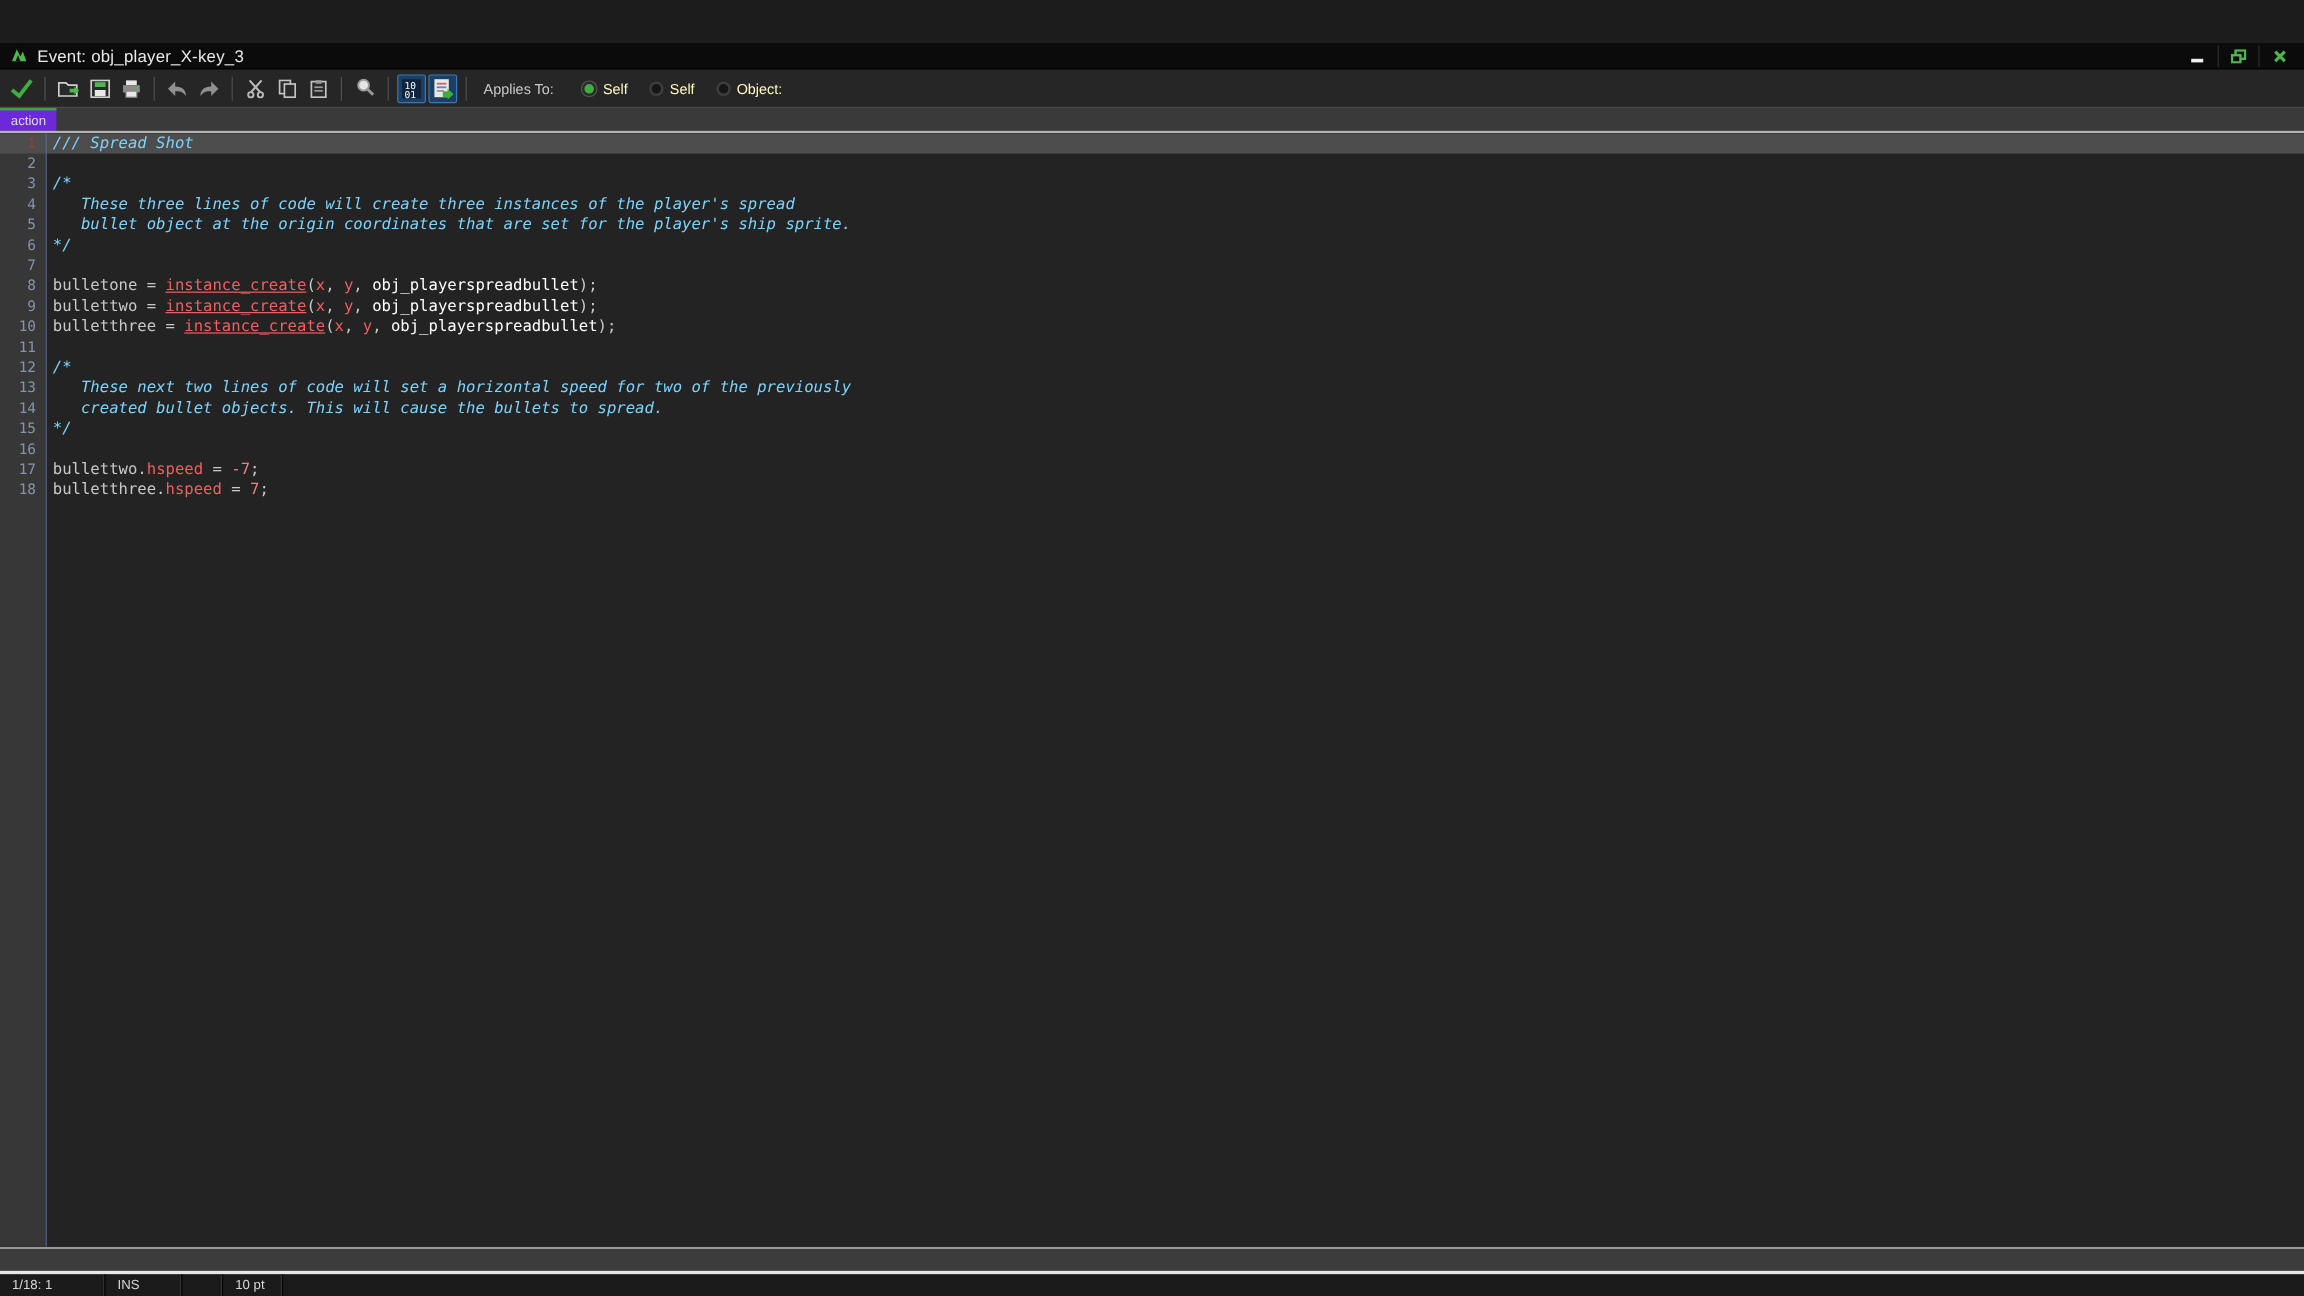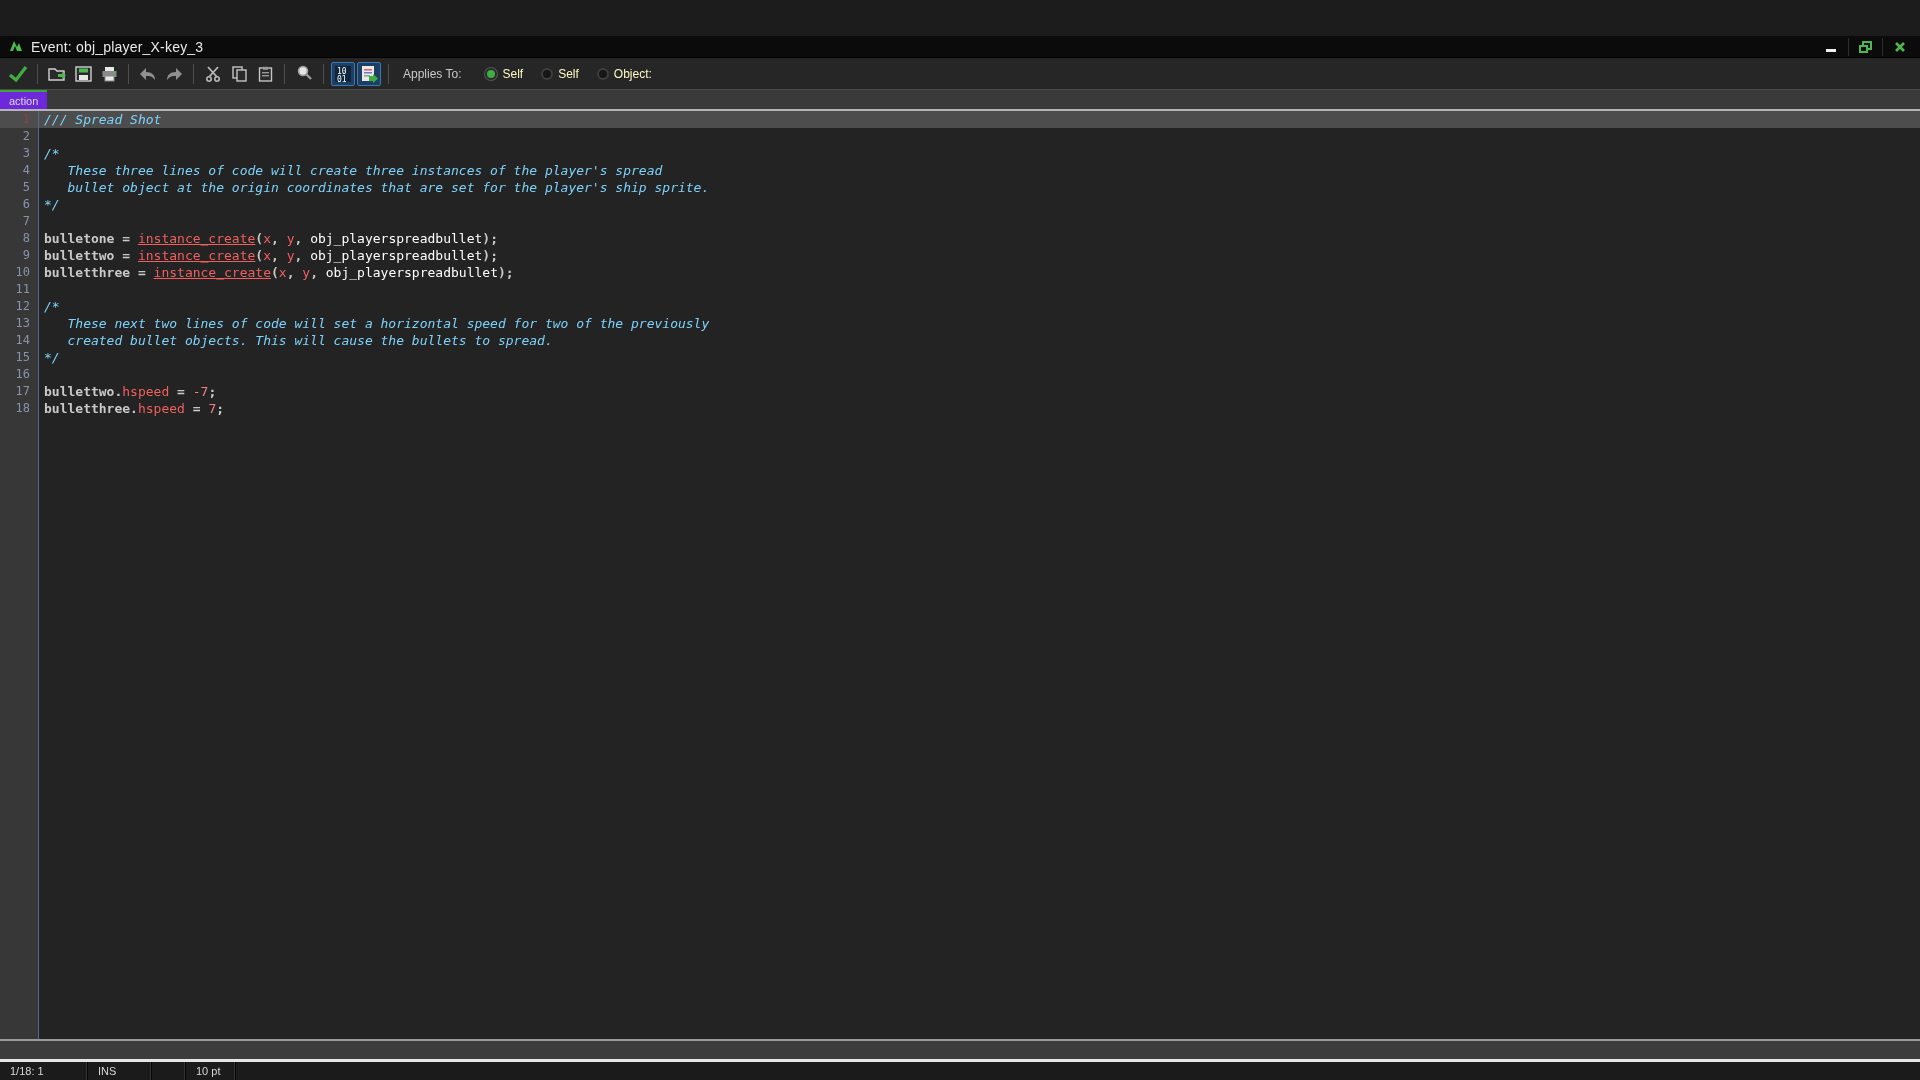--- a/index.html
+++ b/index.html
@@ -48,21 +48,21 @@
   .gutter-bg { position:absolute; left:0; top:0; bottom:0; width:38px; background:#373737; z-index:0; }
   .gutter-sep { position:absolute; left:38px; top:0; bottom:0; width:1px; background:#56688f; z-index:3; }
   .code-lines { position:relative; z-index:1; }
   .code-line { display:flex; height:17px; line-height:17px; }
   .code-line.current { background:#4d4d4d; }
   .ln { width:38px; flex:0 0 38px; text-align:right; padding-right:8px;
         color:#8793ad; font-size:12px; }
   .code-line.current .ln { color:#7c4444; font-weight:bold; }
   .code-text { padding-left:6px; white-space:pre; font-size:13px; }
   .tk-comment { color:#7dd3fc; font-style:italic; }
-  .tk-plain   { color:#c9c9c9;font-weight:bold; }
+  .tk-plain   { color:#c9c9c9; }
   .tk-function{ color:#f25f5f; text-decoration:underline; }
   .tk-builtin { color:#f25f5f; }
   .tk-resource{ color:#ffffff; }
   .tk-number  { color:#f08080; }
 
   
   .hline-light { height:2px; background:#9a9a9a; }
   .scroll-strip { height:18px; background:#3c3c3c; }
   .hline-white { height:3px; background:#e6e6e6; }
   .statusbar { height:18px; background:#1b1b1b; display:flex; align-items:center;

